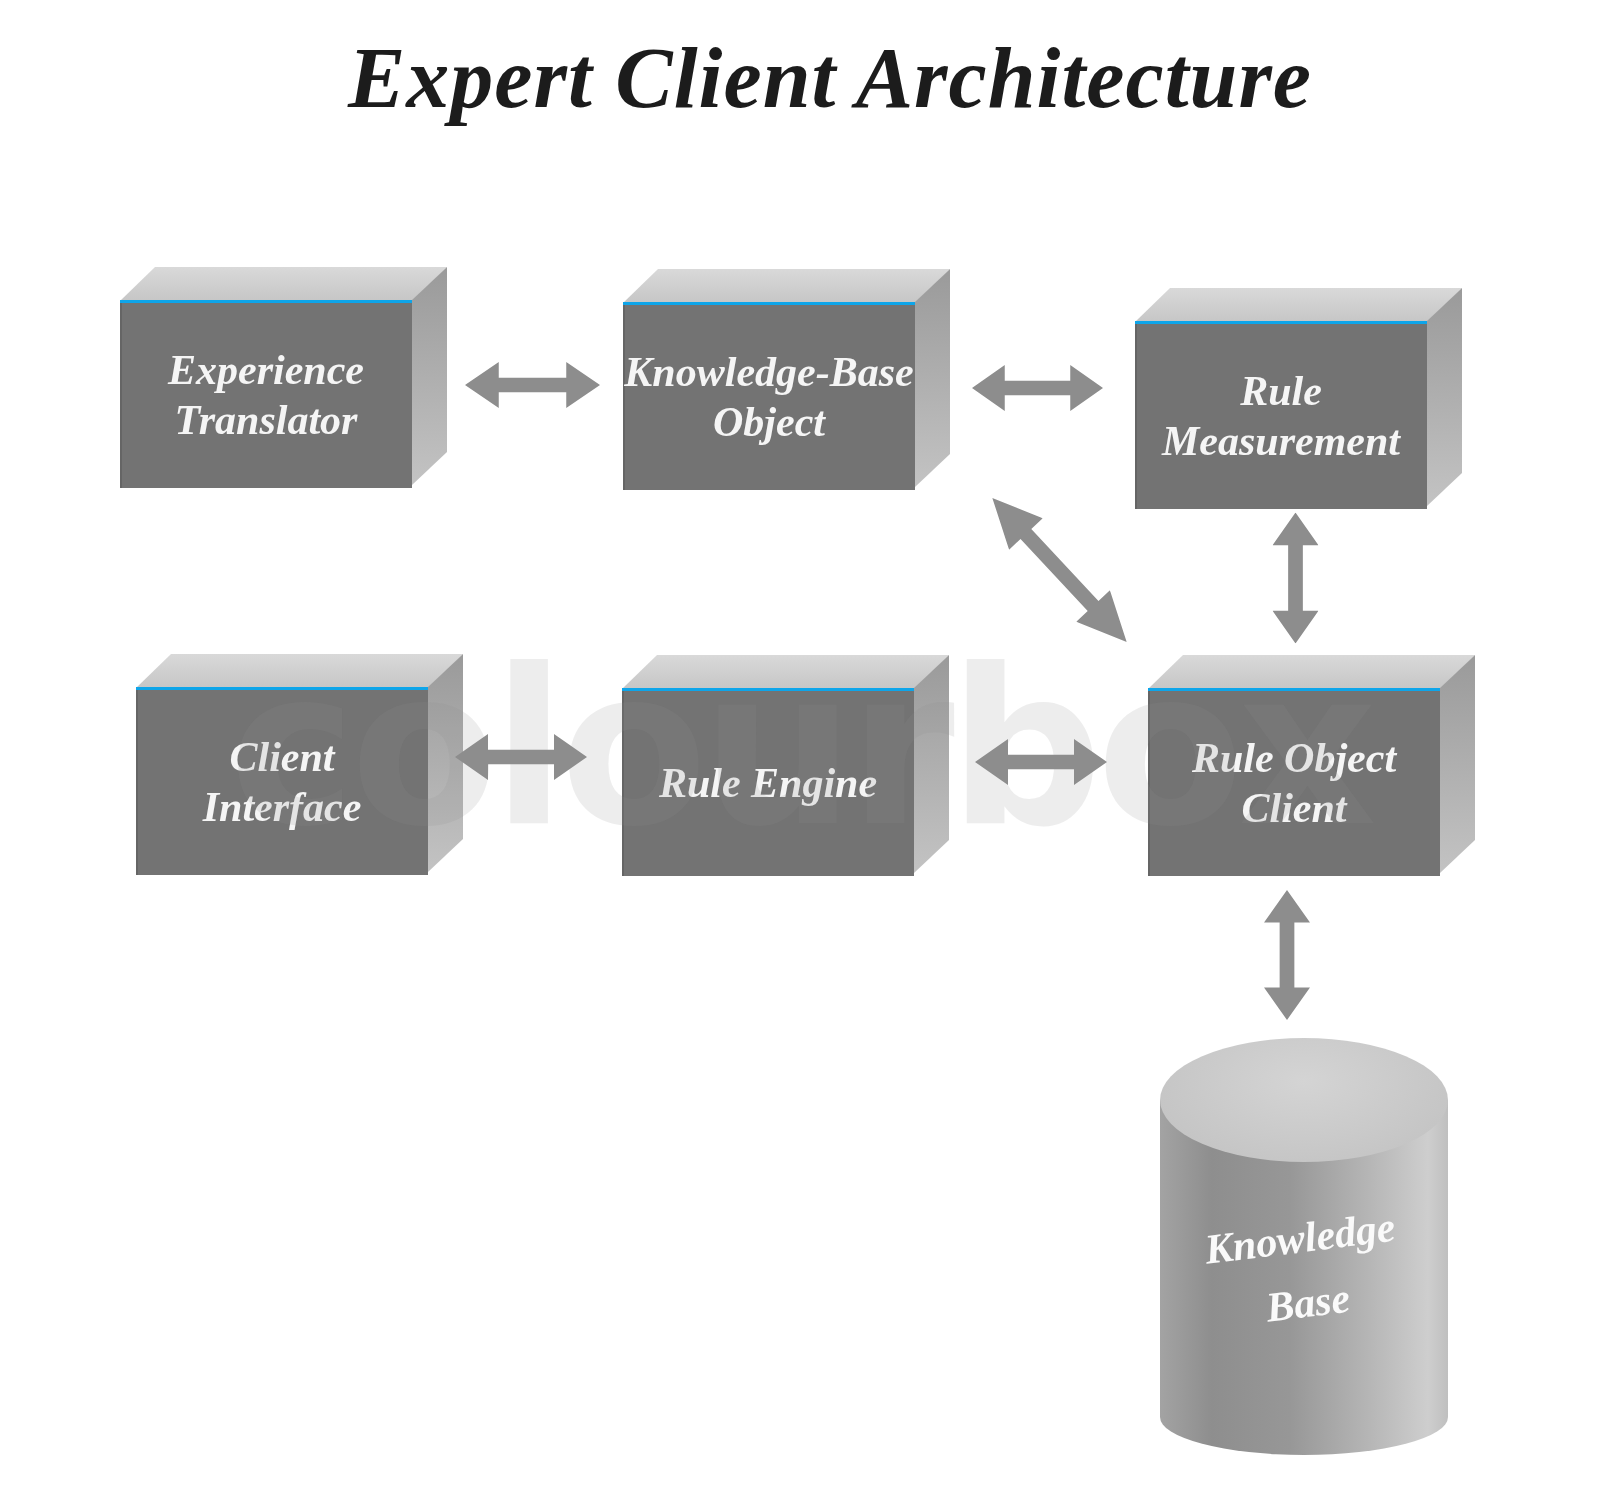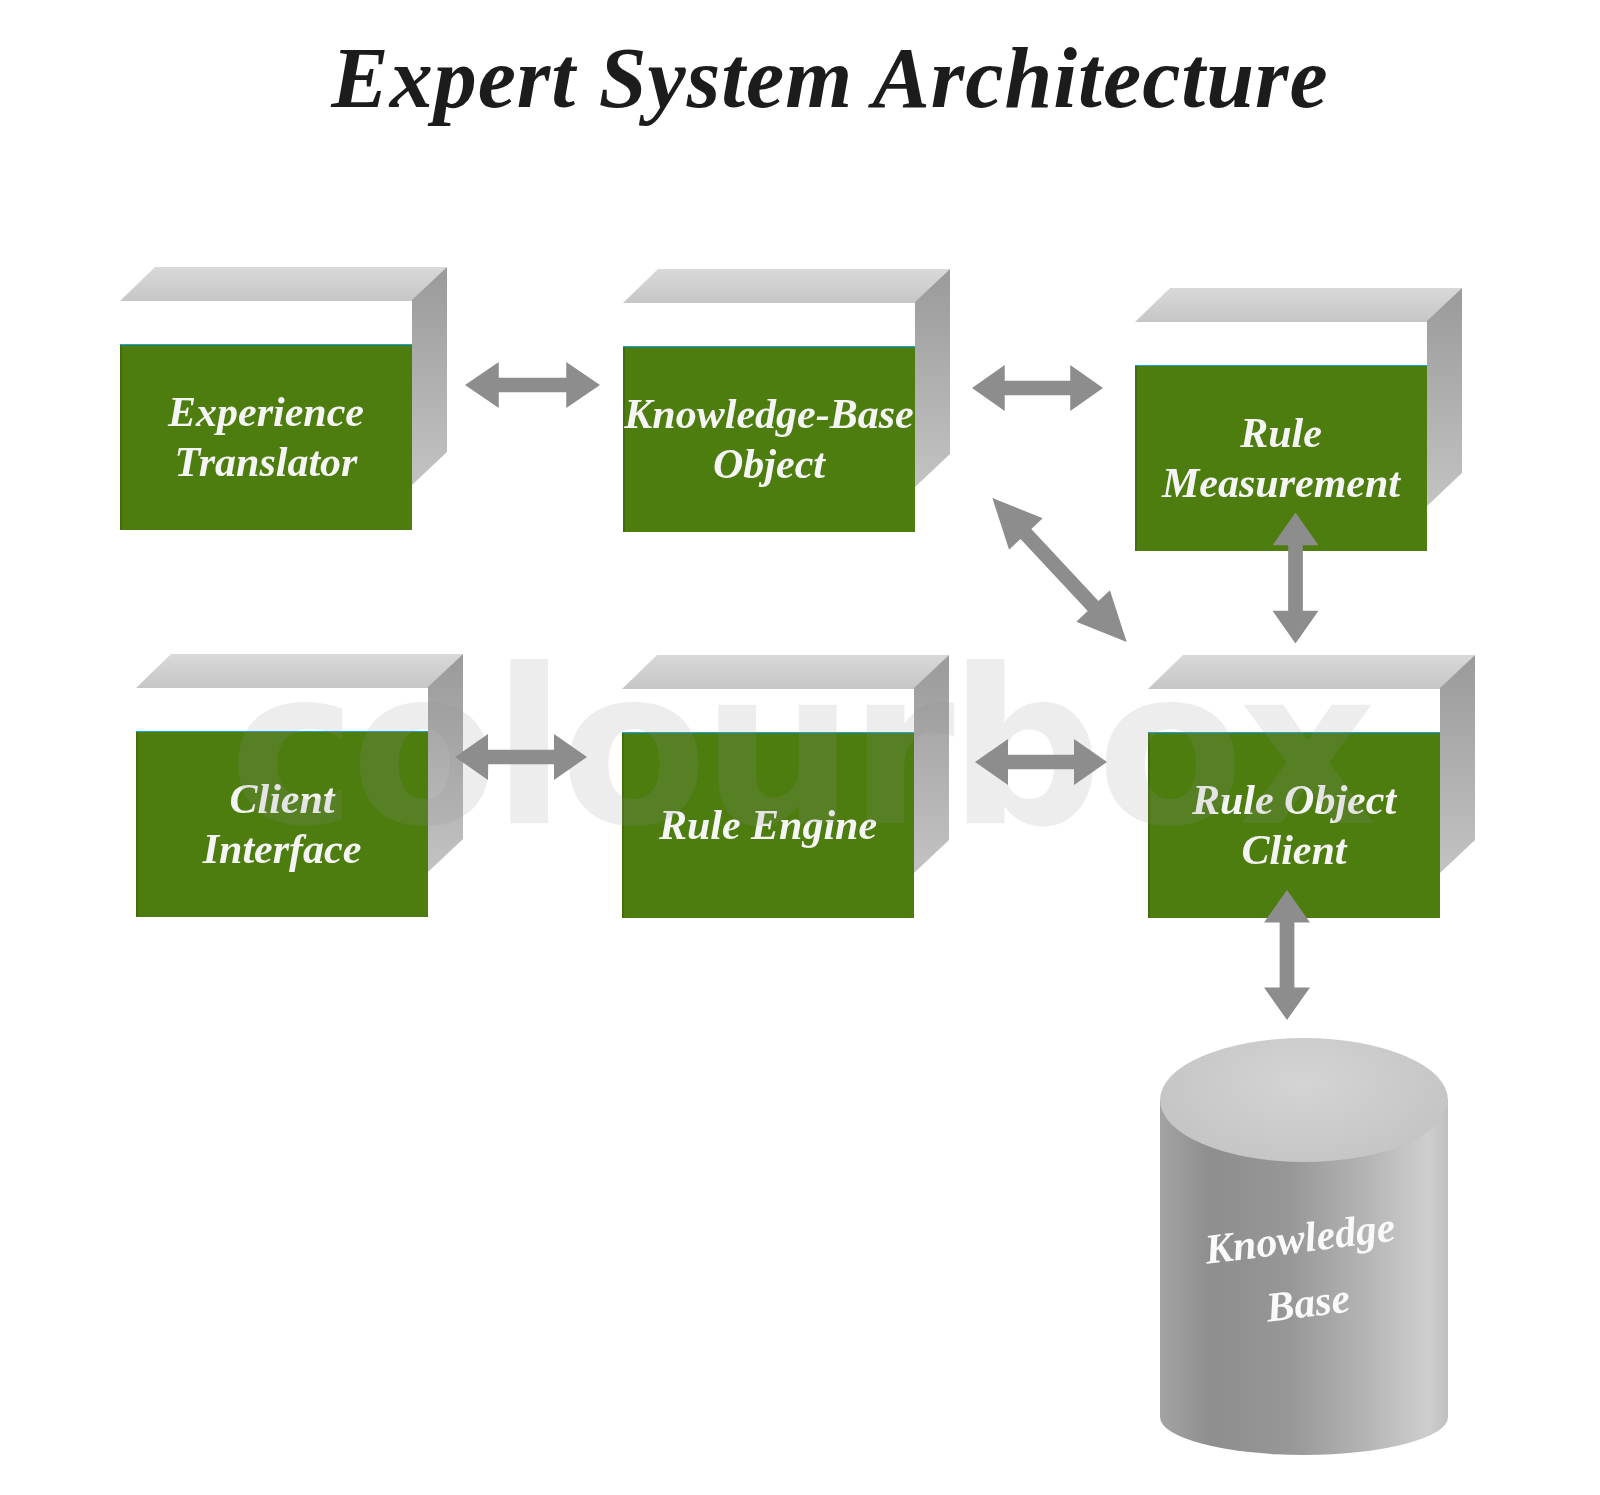--- a/index.html
+++ b/index.html
@@ -39,24 +39,24 @@
   }
   
   .box3d{
     position:absolute;
     width:327px;height:218px;
     z-index:1;
   }
   .face{position:absolute;}
   .face.front{
     left:0;top:33px;width:292px;height:185px;
-    background:#4d7c0f;
-    border-top:1px solid #0ea5e9;
+    background:#737373;
+    border-top:3px solid #0ea5e9;
     box-shadow:inset 2px 0 0 rgba(0,0,0,0.12);
-    display:flex;align-items:center;justify-content:center;margin-top:44px;
+    display:flex;align-items:center;justify-content:center;
   }
   .face.top{
     left:0;top:0;width:327px;height:34px;
     background:linear-gradient(180deg,#d9d9d9 0%,#c6c6c6 100%);
     clip-path:polygon(35px 0, 327px 0, 292px 34px, 0 34px);
   }
   .face.side{
     left:292px;top:0;width:35px;height:218px;
     background:linear-gradient(180deg,#9a9a9a 0%,#c3c3c3 100%);
     clip-path:polygon(35px 0, 35px 185px, 0 218px, 0 33px);
@@ -110,21 +110,21 @@
     font-size:42px;
     line-height:1.55;
   }
   .cyl-label .line{display:block;}
 </style>
 </head>
 <body>
 
 <div class="stage">
 
-  <h1 class="title">Expert System Architecture</h1>
+  <h1 class="title">Expert Client Architecture</h1>
 
   <div class="watermark">colourbox</div>
 
   <div class="box3d" style="left:120px;top:267px;">
     <div class="face top"></div>
     <div class="face side"></div>
     <div class="face front">
       <div class="label">
         <span class="line">Experience</span>
         <span class="line">Translator</span>

